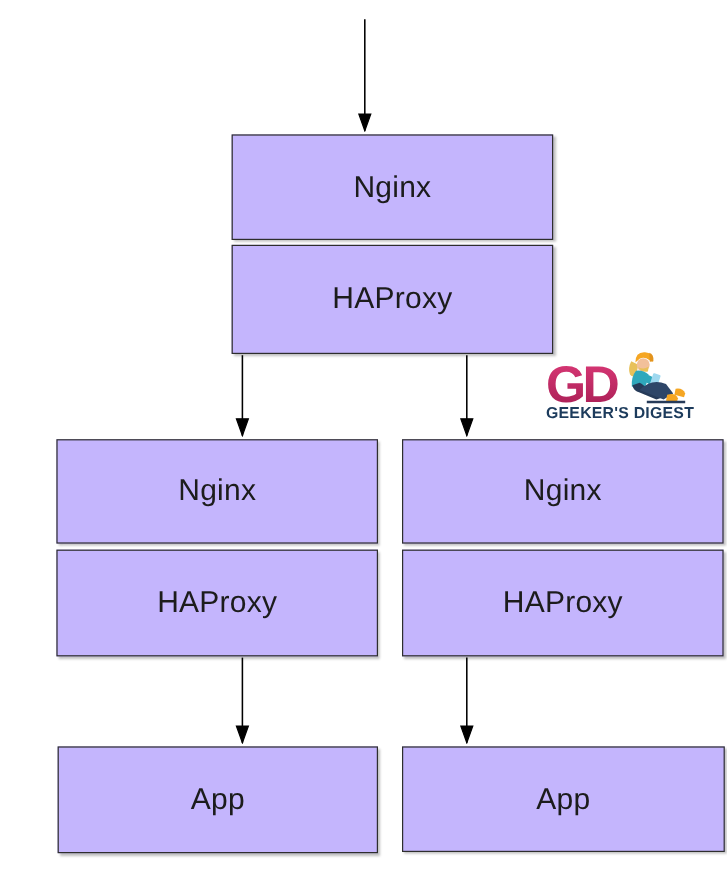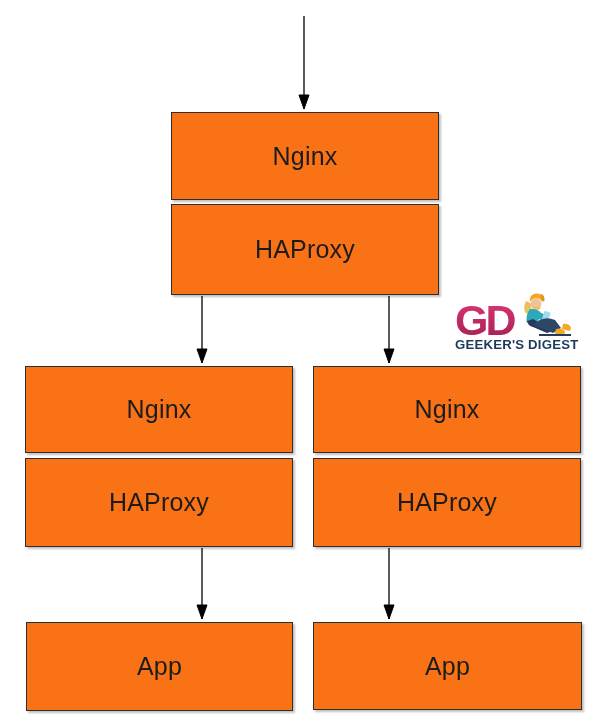--- a/index.html
+++ b/index.html
@@ -18,27 +18,28 @@
   .arrows-layer {
     position: absolute;
     left: 0;
     top: 0;
     width: 606px;
     height: 727px;
     pointer-events: none;
   }
   .node {
     position: absolute;
-    background: #f97316;
+    background: #c4b5fd;
     border: 1px solid #2e2e2e;
     box-shadow: 2px 2px 2px rgba(0,0,0,0.25);
     display: flex;
     align-items: center;
     justify-content: center;
     box-sizing: border-box;
+    margin-left: 22px;
   }
   .node-label {
     font-size: 25px;
     color: #1c1c1c;
     letter-spacing: 0.2px;
     user-select: none;
   }
   
   .n-top-nginx     { left: 171px; top: 112px; width: 268px; height: 88px; }
   .n-top-haproxy   { left: 171px; top: 204px; width: 268px; height: 91px; }

